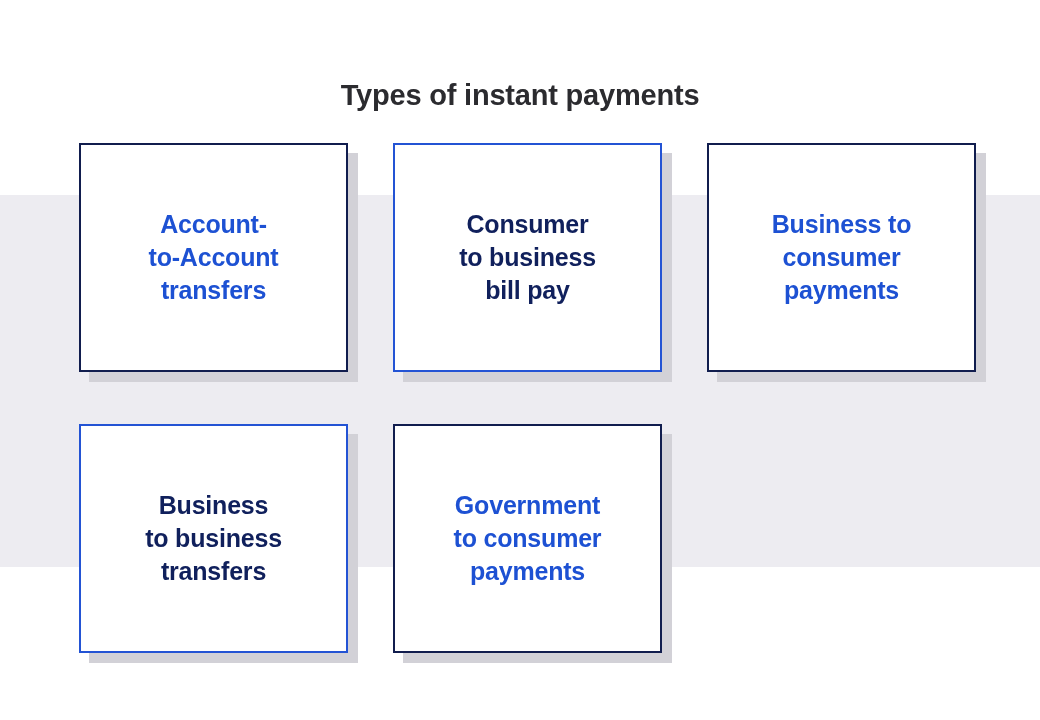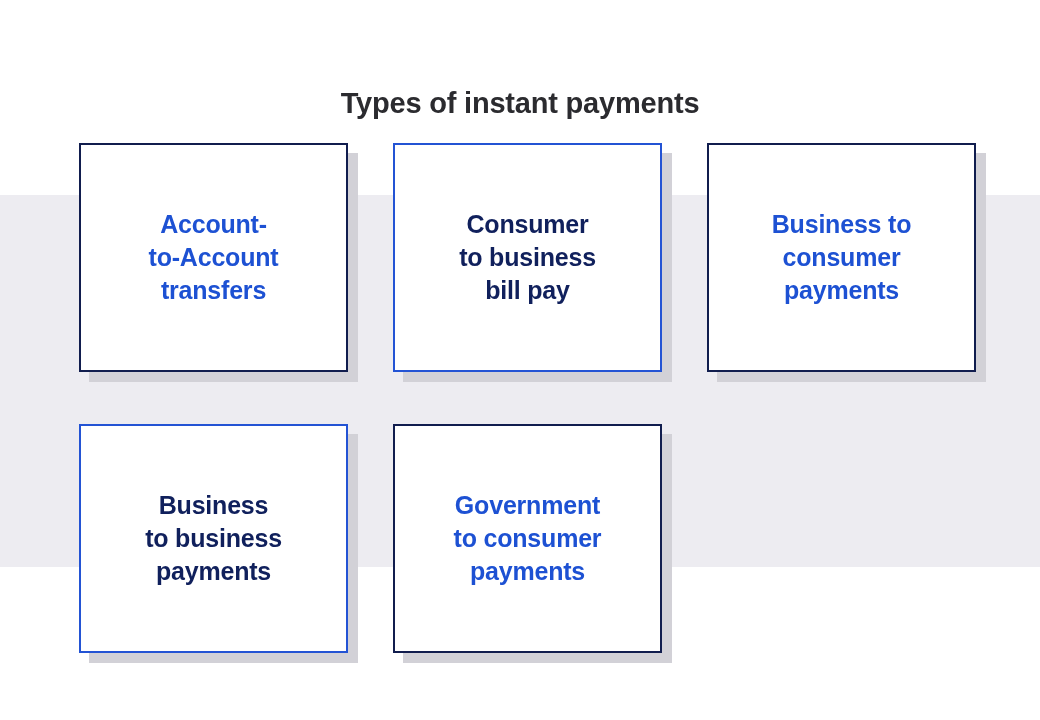--- a/index.html
+++ b/index.html
@@ -23,21 +23,21 @@
     width: 1040px;
     height: 372px;
     background: #edecf1;
     z-index: 0;
   }
 
   
   #page-title {
     position: absolute;
     left: 0;
-    top: 68px;
+    top: 60px;
     width: 1040px;
     text-align: center;
     font-size: 29px;
     font-weight: bold;
     color: #2b2b2f;
     letter-spacing: -0.2px;
     z-index: 3;
   }
 
   
@@ -130,21 +130,21 @@
         <div class="card-label text-blue">Business to
 consumer
 payments</div>
       </div>
     </div>
     <div class="card-slot">
       <div class="card-shadow"></div>
       <div class="card border-blue">
         <div class="card-label text-navy">Business
 to business
-payments</div>
+transfers</div>
       </div>
     </div>
     <div class="card-slot">
       <div class="card-shadow"></div>
       <div class="card border-navy">
         <div class="card-label text-blue">Government
 to consumer
 payments</div>
       </div>
     </div>

